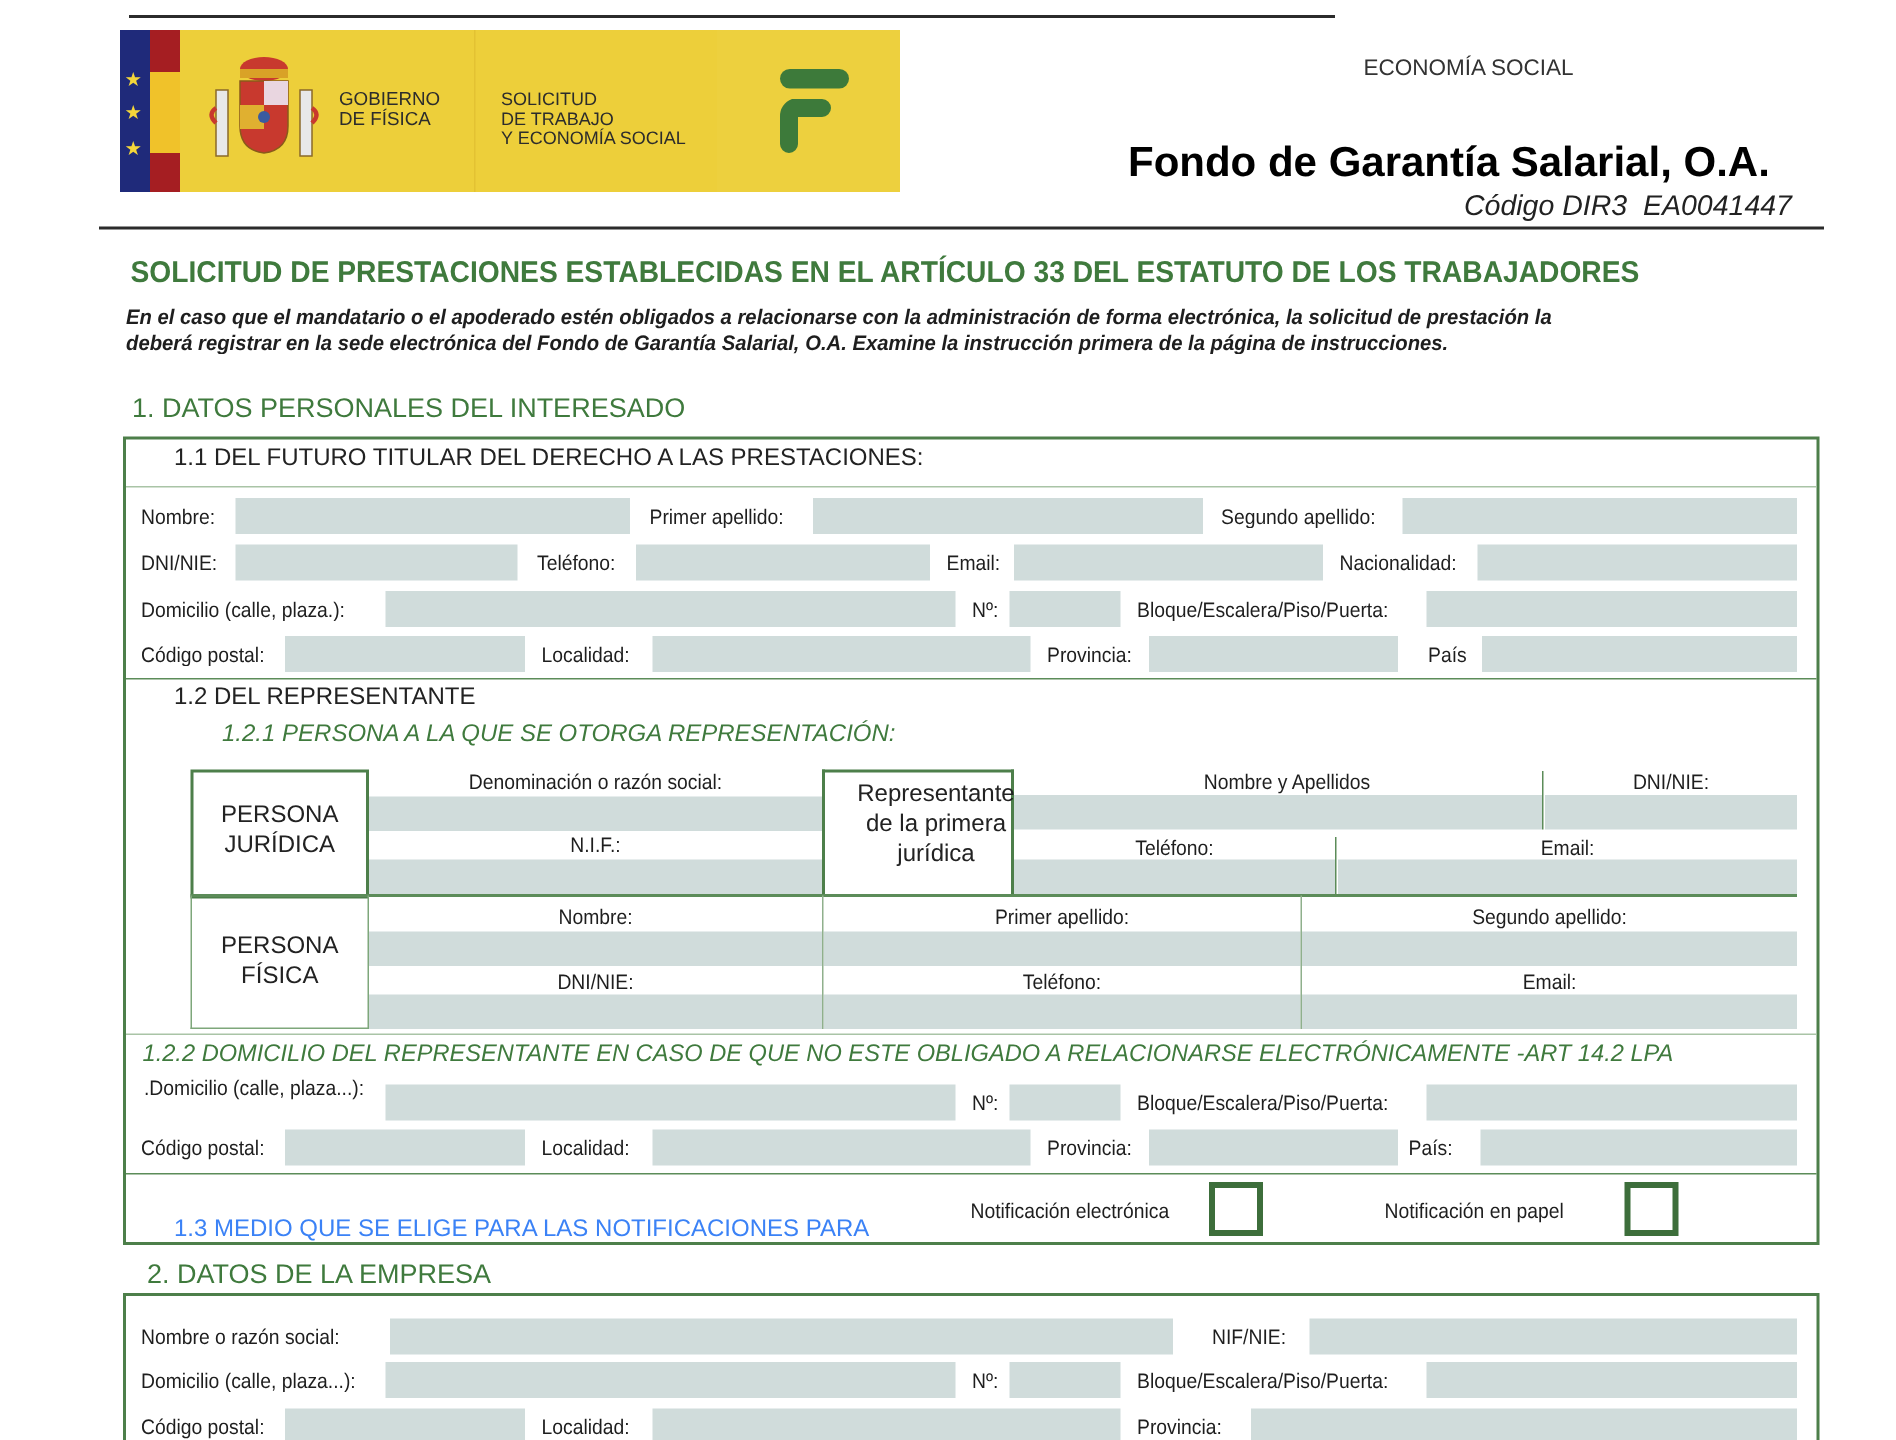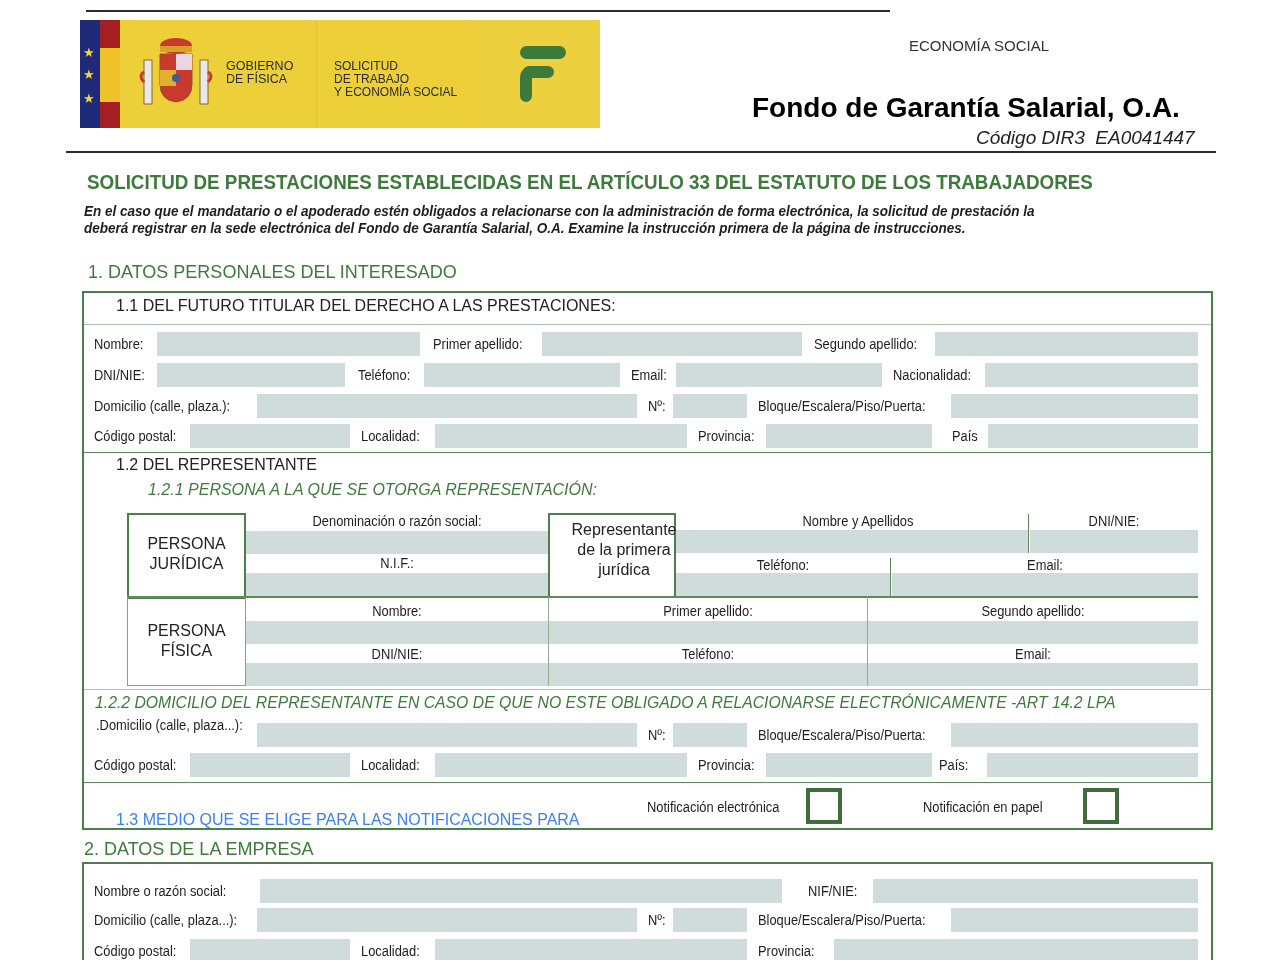--- a/index.html
+++ b/index.html
@@ -194,21 +194,21 @@
 <div class="hline" style="left:84px; top:782px; width:1127px; height:1px;"></div>
 
 <div class="abs" style="left:116px; top:784px; font-size:16px; line-height:20px; color:#3b82f6; white-space:nowrap;margin-top:26px;">
   <div>1.3 MEDIO QUE SE ELIGE PARA LAS NOTIFICACIONES PARA</div>
 </div>
 <span class="lbl" style="left:647px; top:798px;">Notificación electrónica</span>
 <div class="checkbox" style="left:806px; top:788px;"></div>
 <span class="lbl" style="left:923px; top:798px;">Notificación en papel</span>
 <div class="checkbox" style="left:1083px; top:788px;"></div>
 
-<div class="abs green" style="left:84px; top:839px; font-size:18px; white-space:nowrap;">2. DATOS DE LA EMPRESA</div>
+<div class="abs green" style="left:98px; top:839px; font-size:18px; white-space:nowrap;">2. DATOS DE LA EMPRESA</div>
 <div class="box" style="left:82px; top:862px; width:1131px; height:120px;"></div>
 
 <span class="lbl" style="left:94px; top:882px;">Nombre o razón social:</span>
 <div class="field" style="left:260px; top:879px; width:522px;"></div>
 <span class="lbl" style="left:808px; top:882px;">NIF/NIE:</span>
 <div class="field" style="left:873px; top:879px; width:325px;"></div>
 
 <span class="lbl" style="left:94px; top:911px;">Domicilio (calle, plaza...):</span>
 <div class="field" style="left:257px; top:908px; width:380px;"></div>
 <span class="lbl" style="left:648px; top:911px;">Nº:</span>

